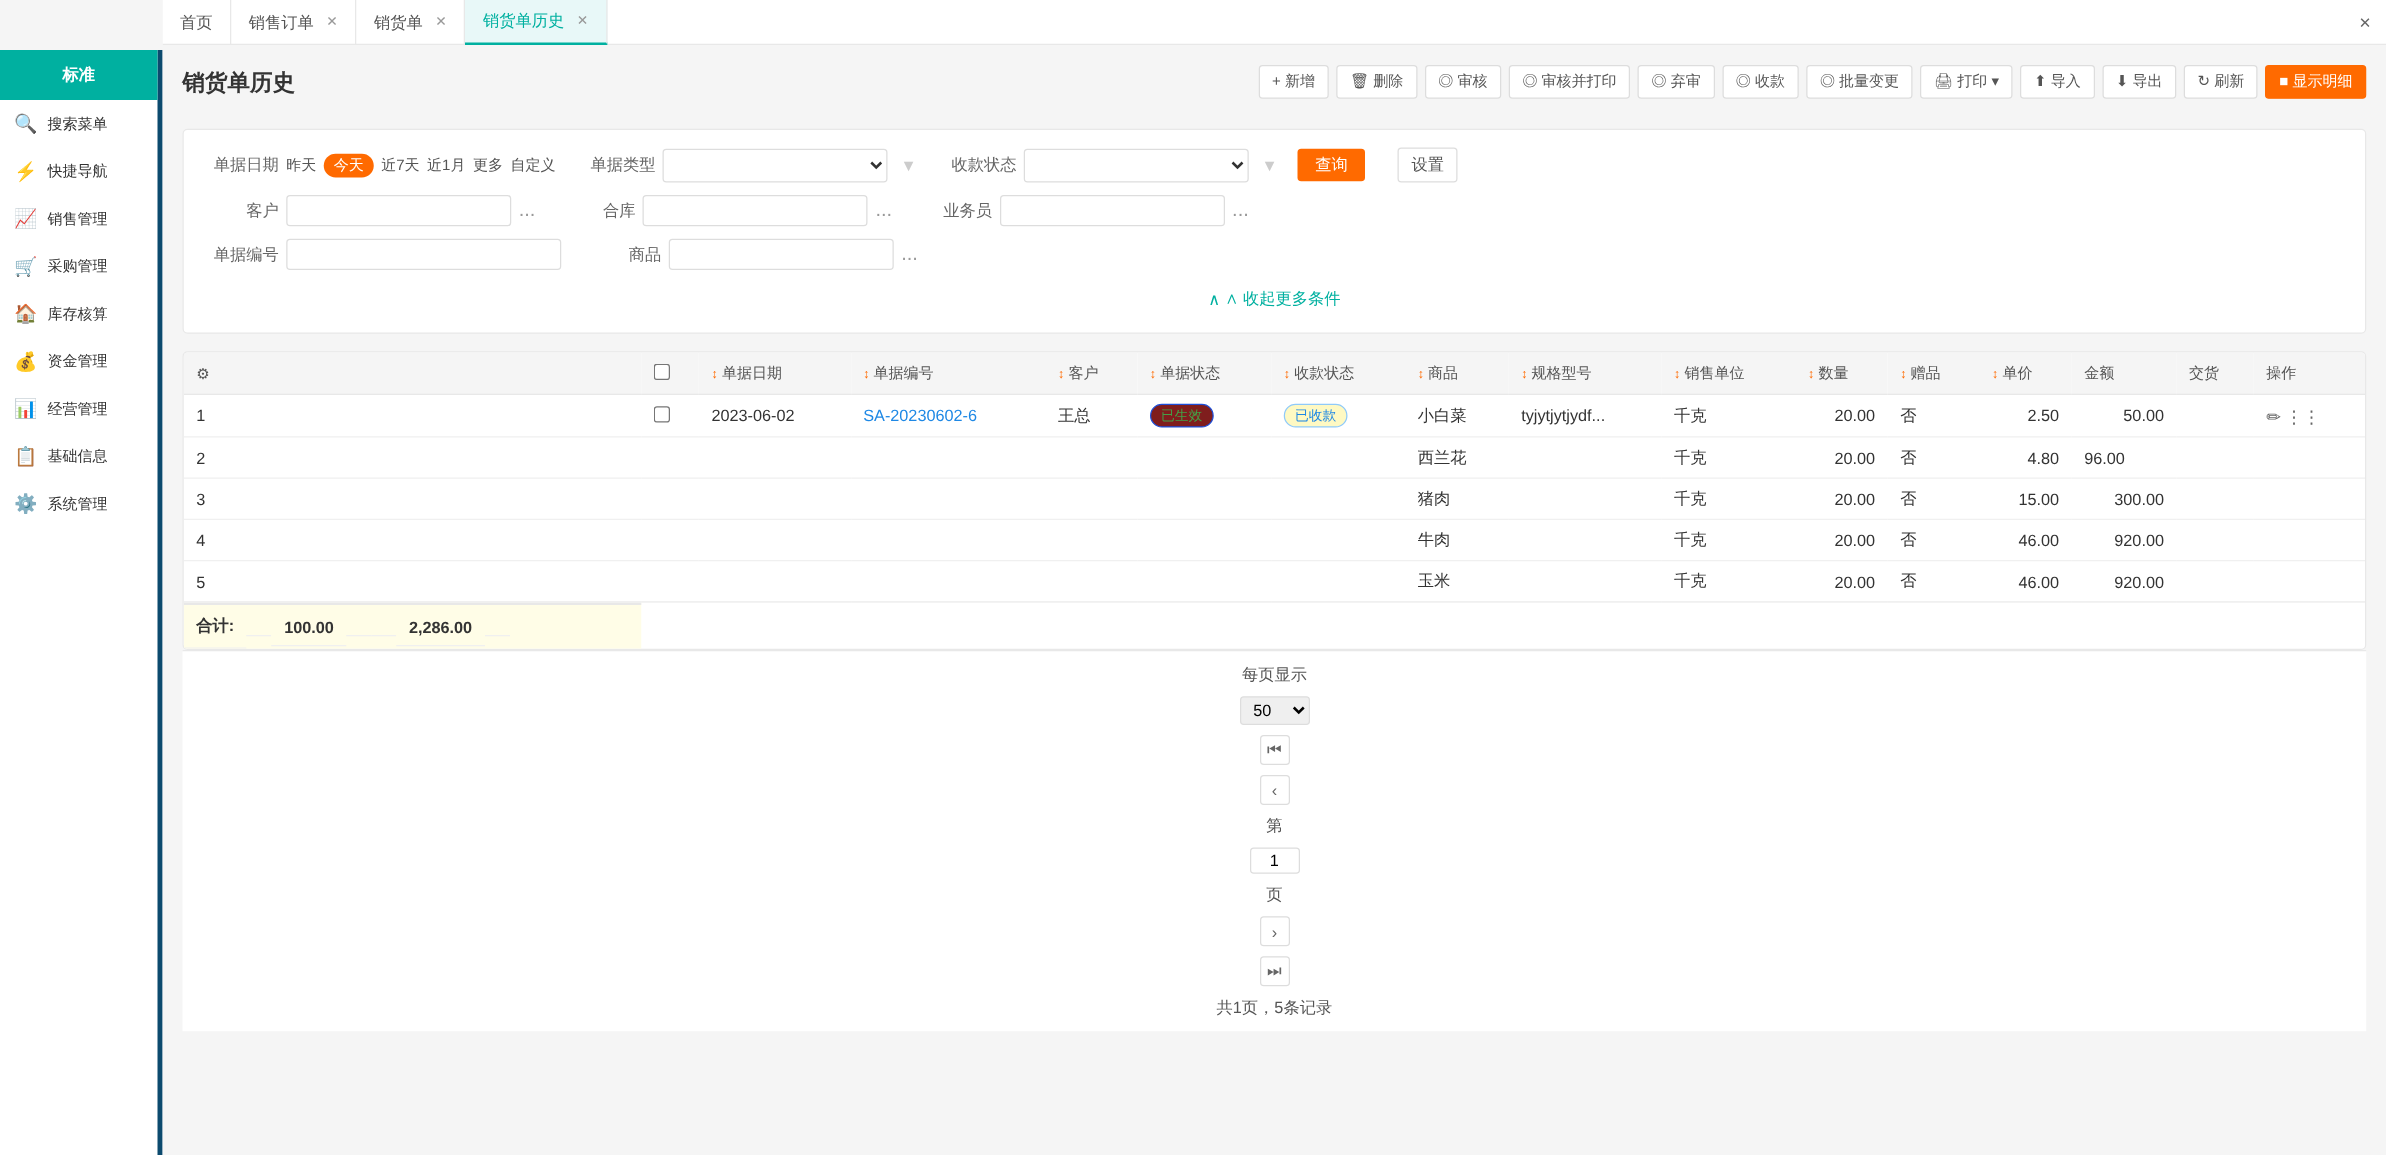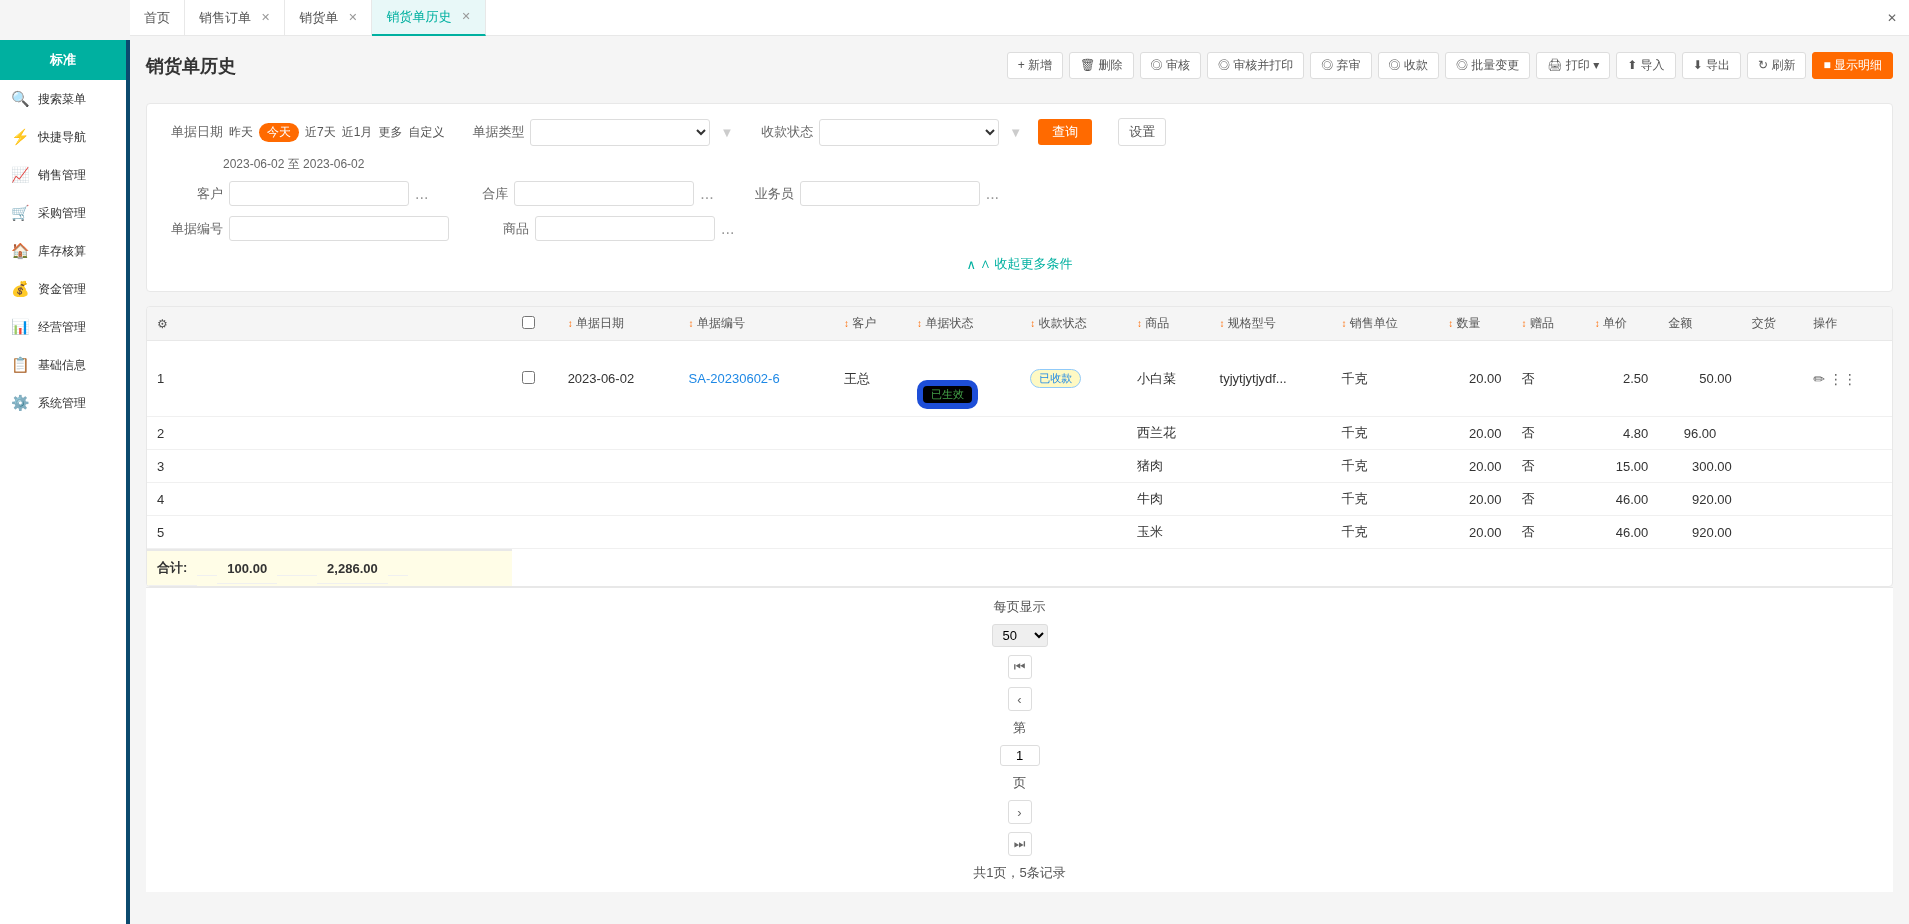--- a/index.html
+++ b/index.html
@@ -46,21 +46,21 @@
     .collapse-btn { display: flex; align-items: center; justify-content: center; color: #00b0a0; cursor: pointer; font-size: 12px; gap: 4px; padding: 4px 0; }
 
     
     .table-wrap { background: #fff; border-radius: 4px; border: 1px solid #e8e8e8; overflow: hidden; }
     table { width: 100%; border-collapse: collapse; }
     thead tr { background: #f5f5f5; }
     th { padding: 8px 10px; text-align: left; color: #555; font-weight: normal; border-bottom: 1px solid #e8e8e8; white-space: nowrap; font-size: 12px; }
     th .sort-icon { color: #ff6a00; font-size: 10px; }
     td { padding: 7px 10px; border-bottom: 1px solid #f0f0f0; color: #333; font-size: 13px; }
     .status-badge { display: inline-block; padding: 1px 8px; border-radius: 10px; font-size: 11px; }
-    .status-active { background: #000000; color: #43a047; border: 6px solid #1d4ed8; margin-top: 32px; }
+    .status-active { background: #7f1d1d; color: #43a047; border: 1px solid #1d4ed8; }
     .status-paid { background: #fef9c3; color: #1e88e5; border: 1px solid #90caf9; }
     .action-icon { cursor: pointer; color: #666; font-size: 14px; }
 
     
     .table-footer { background: #fffde7; border-top: 2px solid #e8e8e8; display: flex; align-items: center; }
     .table-footer td { font-weight: bold; background: #fffde7; }
 
     
     .pagination { display: flex; align-items: center; justify-content: flex-end; padding: 10px 16px; background: #fff; border-top: 1px solid #e8e8e8; gap: 8px; font-size: 12px; color: #555; flex-direction: column; }
     .page-btn { width: 24px; height: 24px; border: 1px solid #ddd; border-radius: 3px; background: #fff; cursor: pointer; display: flex; align-items: center; justify-content: center; color: #666; }
@@ -182,23 +182,20 @@
         </div>
         <div class="filter-group">
           <span class="filter-label">收款状态</span>
           <select class="filter-select"></select>
           <span style="color:#ccc; margin-left:4px;">▼</span>
           <button style="background:#ff6a00;color:#fff;border:none;border-radius:3px;padding:4px 14px;cursor:pointer;margin-left:10px;text-align:center;">查询</button>
           <button style="background:#fff;color:#555;border:1px solid #ddd;border-radius:3px;padding:4px 10px;cursor:pointer;margin-left:20px;">设置</button>
         </div>
       </div>
 
-      <div style="margin-left:60px; margin-bottom:8px;">
-        <span class="date-range">2023-06-02 至 2023-06-02</span>
-      </div>
 
       <div class="filter-row">
         <div class="filter-group">
           <span class="filter-label">客户</span>
           <input class="filter-input" style="">
           <span class="filter-dots">...</span>
         </div>
         <div class="filter-group">
           <span class="filter-label">合库</span>
           <input class="filter-input" style="">
@@ -277,21 +274,21 @@
       <td><a href="#" style="color:#1e88e5;text-decoration:none;"></a></td>
       <td></td>
       <td></td>
       <td></td>
       <td>西兰花</td>
       <td></td>
       <td>千克</td>
       <td style="text-align:right;">20.00</td>
       <td>否</td>
       <td style="text-align:right;">4.80</td>
-      <td style="text-align:center;">96.00</td>
+      <td style="text-align:left;">96.00</td>
       <td></td>
       <td></td>
     </tr>
             <tr>
       <td>3</td>
       <td></td>
       <td></td>
       <td><a href="#" style="color:#1e88e5;text-decoration:none;"></a></td>
       <td></td>
       <td></td>

